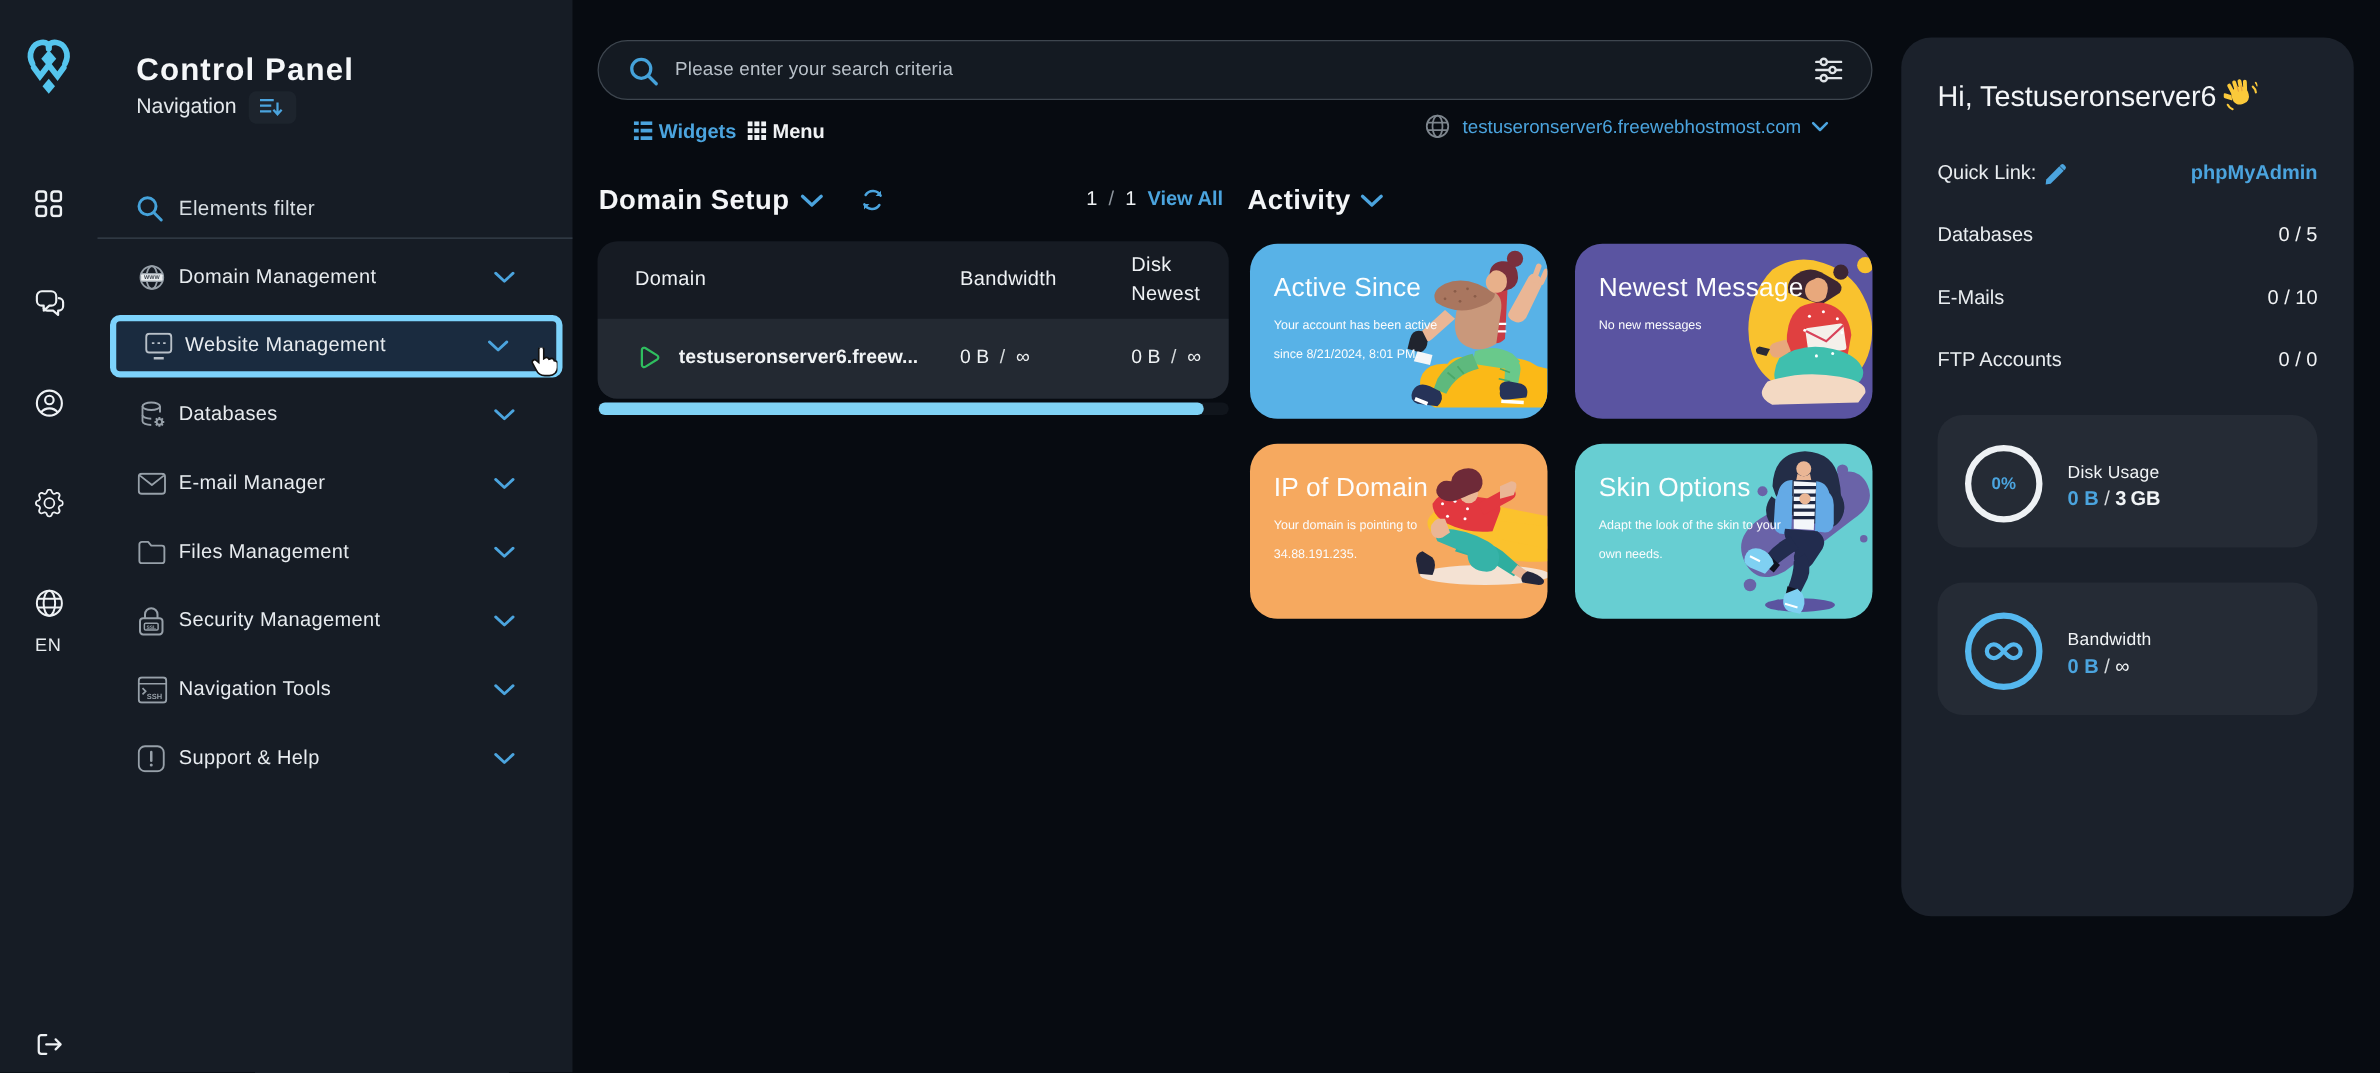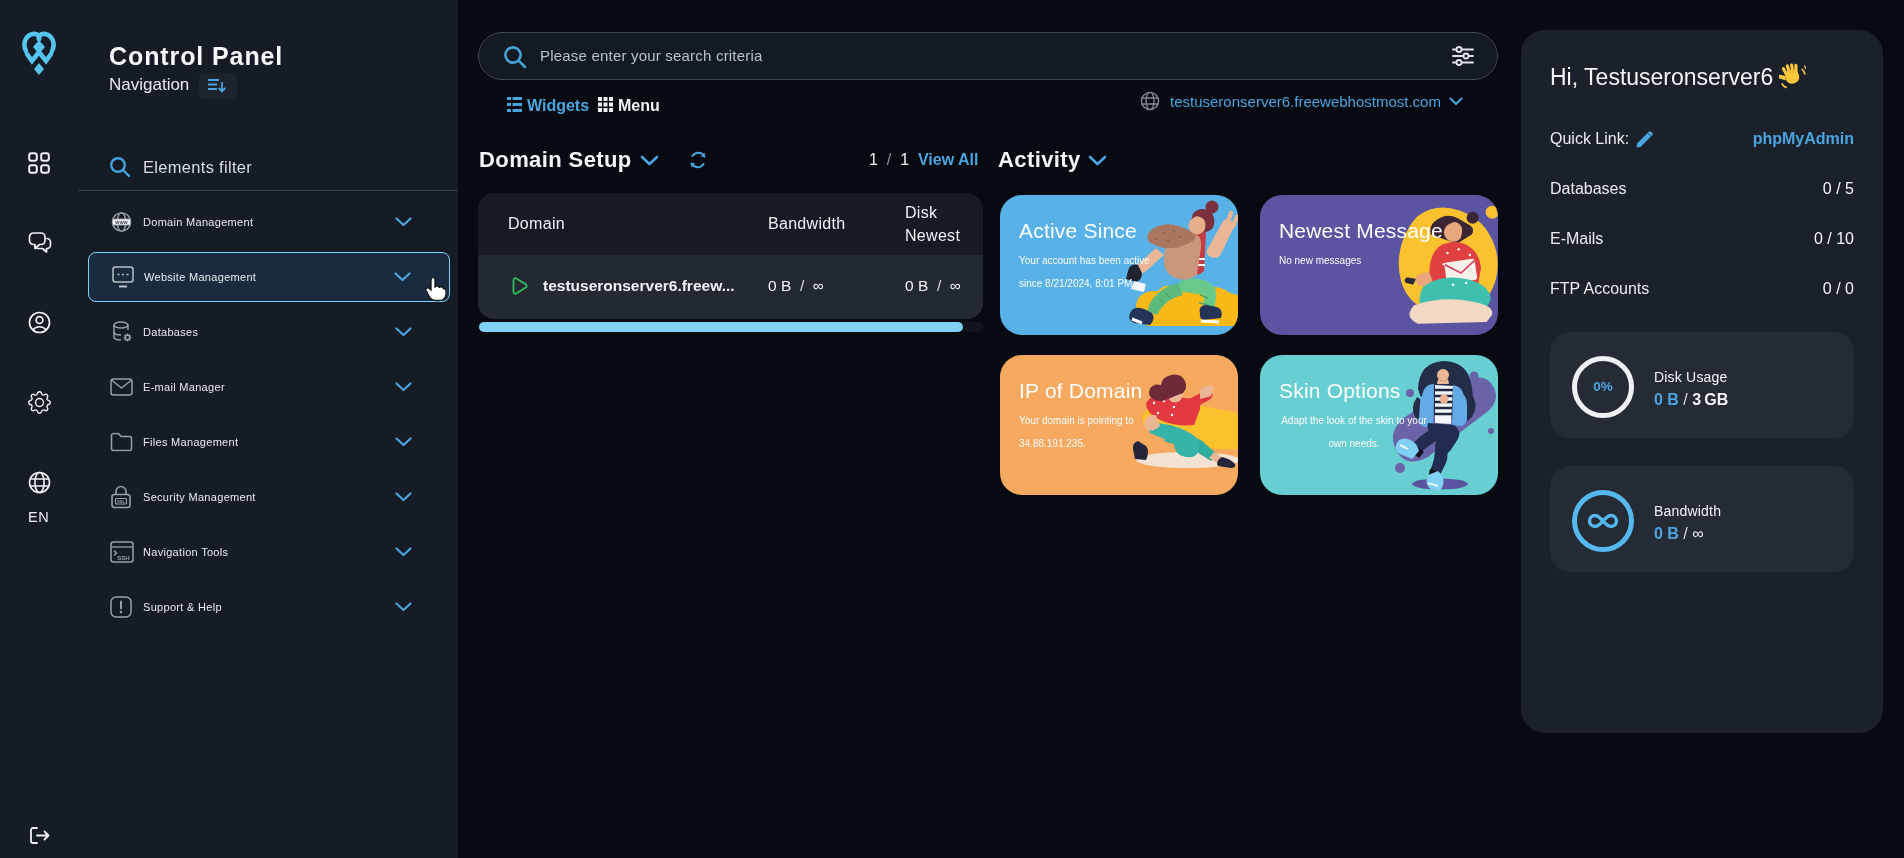--- a/index.html
+++ b/index.html
@@ -14,24 +14,24 @@
 .ctitle { position:absolute; left:109px; top:42px; font-size:25px; font-weight:700;
   color:#f5f7f9; letter-spacing:0.9px; }
 .navrow { position:absolute; left:109px; top:75px; font-size:17px; color:#e4e8ec; }
 .navbtn { position:absolute; left:199px; top:73px; width:38px; height:26px;
   background:#1d242d; border-radius:6px; }
 .efilter { position:absolute; left:143px; top:158px; font-size:16.5px; color:#d7dde2; letter-spacing:0.3px;}
 .divider { position:absolute; left:78px; top:190px; width:380px; height:1px; background:#39424d; }
 
 .mitem { position:absolute; left:88px; width:362px; height:50px; }
 .mlabel { position:absolute; left:55px; top:50%; transform:translateY(-50%);
-  font-size:11px; color:#e7ebef; letter-spacing:0.3px; }
+  font-size:16px; color:#e7ebef; letter-spacing:0.3px; }
 .micon { position:absolute; left:22px; top:50%; transform:translateY(-50%); }
 .mchev { position:absolute; right:38px; top:50%; transform:translateY(-50%); }
-#active-item { background:#1a2b3f; border:1px solid #7dd3fc; border-radius:8px; }
+#active-item { background:#1a2b3f; border:5px solid #7dd3fc; border-radius:8px; }
 
 .railico { position:absolute; left:28px; }
 .railEN { position:absolute; left:28px; top:509px; color:#e8ecef; font-size:14.5px; letter-spacing:0.5px;}
 
 
 #searchbar { position:absolute; left:478px; top:32px; width:1020px; height:48px;
   background:#141a22; border:1px solid #3e464f; border-radius:24px; }
 .sph { position:absolute; left:62px; top:15px; font-size:15px; color:#b9c1c9; letter-spacing:0.2px;}
 .tabs { position:absolute; top:97px; font-size:16px; }
 #widgets-tab { left:527px; color:#4ba4de; font-weight:700; }
@@ -55,21 +55,21 @@
 
 
 .acard { position:absolute; width:238px; height:140px; border-radius:22px; overflow:hidden; }
 .acard .ttl { position:absolute; left:19px; top:24px; font-size:21px; font-weight:400;
   color:#fdfefe; letter-spacing:0.2px; }
 .acard .bdy { position:absolute; left:19px; top:54px; font-size:10px; line-height:23px;
   color:#fbfcfd; width:150px; }
 #card-as { left:1000px; top:195px; background:#58b2e7; }
 #card-nm { left:1260px; top:195px; background:#5a54a1; }
 #card-ip { left:1000px; top:355px; background:#f6a95f; }
-#card-so { left:1260px; top:355px; background:#67ced2;text-align:center; }
+#card-so { left:1260px; top:355px; background:#67ced2; }
 .illus { position:absolute; right:0; top:0; }
 
 
 #panel { position:absolute; left:1521px; top:30px; width:362px; height:703px;
   background:#1b212b; border-radius:24px; }
 .hi { position:absolute; left:29px; top:34px; font-size:23px; color:#f4f6f8; }
 .prow { position:absolute; left:29px; width:304px; font-size:16px; color:#e9edf0; }
 .prow .rv { position:absolute; right:0; top:0; color:#f2f4f6; }
 .pcard { position:absolute; left:29px; width:304px; height:106px; background:#252b35;
   border-radius:20px; }

